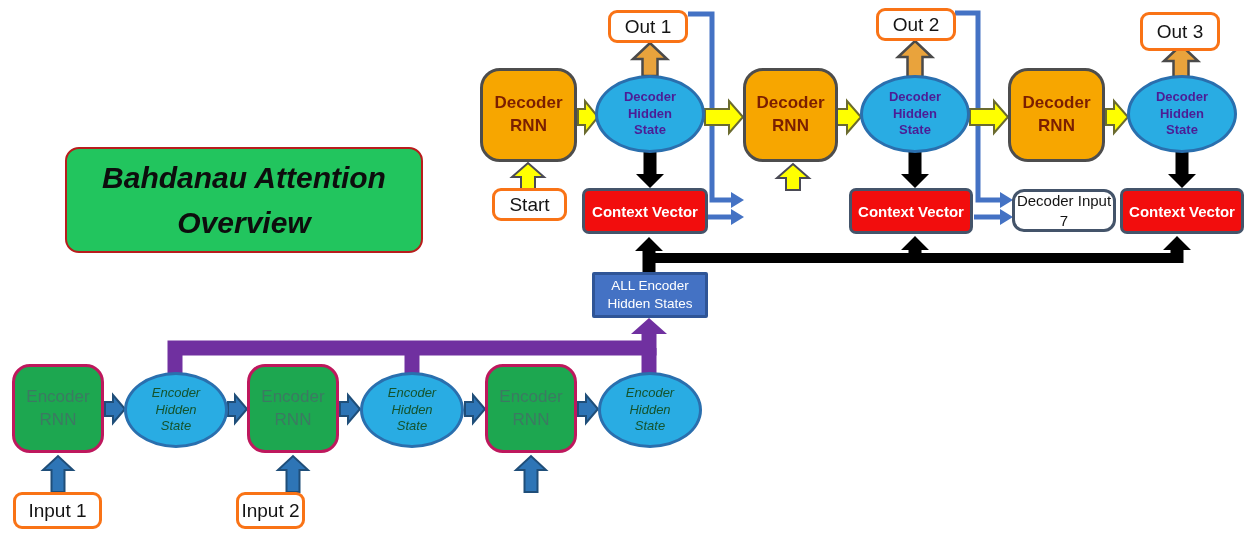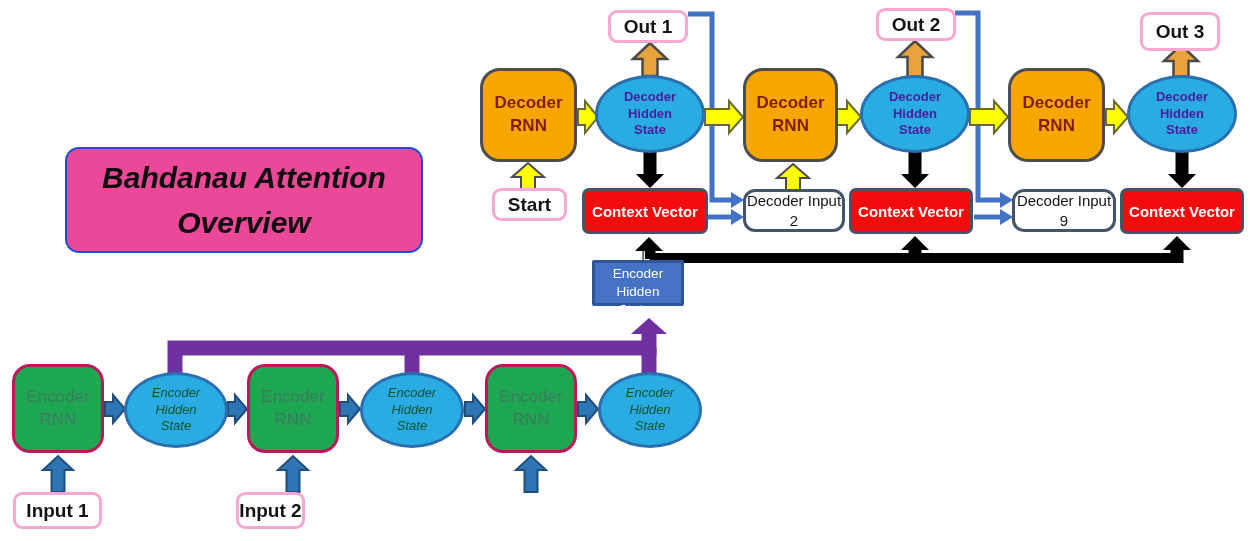--- a/index.html
+++ b/index.html
@@ -1,25 +1,25 @@
 <!DOCTYPE html>
 <html><head>
 <meta charset="utf-8">
 <style>
   html,body{margin:0;padding:0;background:#fff;}
   .canvas{position:relative;width:1250px;height:541px;background:#fff;overflow:hidden;
           font-family:"Liberation Sans",sans-serif;}
   .layer{position:absolute;left:0;top:0;width:1250px;height:541px;}
   .abs{position:absolute;box-sizing:border-box;display:flex;align-items:center;
        justify-content:center;text-align:center;}
-  .title-box{background:#ec4899;border:2px solid #1d4ed8;border-radius:14px;
+  .title-box{background:#22c55e;border:2px solid #b91c1c;border-radius:14px;
              font-size:30px;font-weight:bold;font-style:italic;color:#0d0d0d;
              line-height:1.5;padding:0 24px;}
-  .white-box{background:#fff;border:3px solid #f9a8d4;border-radius:9px;
-             font-size:19px;color:#141414;font-weight:bold;}
+  .white-box{background:#fff;border:3px solid #f97316;border-radius:9px;
+             font-size:19px;color:#141414;}
   .gold-box{background:#F7A600;border:3px solid #4D4D4D;border-radius:20px;
             font-weight:bold;font-size:17px;color:#7B1F00;line-height:1.35;padding:0 8px;}
   .green-box{background:#1DA750;border:3px solid #be185d;border-radius:18px;
              font-size:17px;color:#3C7A62;line-height:1.35;padding:0 10px;}
   .sky-ellipse{background:#29ACE3;border:3px solid #2A6FAE;border-radius:50%;
                font-size:13px;line-height:1.3;}
   .dec-ell{color:#4c1d95;font-weight:bold;padding:0 17px;}
   .enc-ell{color:#14532d;padding:0 14px;font-style:italic;}
   .red-box{background:#F20D0D;border:3px solid #44546A;border-radius:7px;
            color:#fff;font-weight:bold;font-size:15px;}
@@ -106,24 +106,23 @@
   <div class="abs white-box" style="left:608px;top:10px;width:80px;height:33px;">Out 1</div>
   <div class="abs white-box" style="left:876px;top:8px;width:80px;height:33px;">Out 2</div>
   <div class="abs white-box" style="left:1140px;top:12px;width:80px;height:39px;">Out 3</div>
 
   <div class="abs white-box" style="left:492px;top:188px;width:75px;height:33px;">Start</div>
 
   <div class="abs red-box" style="left:582px;top:188px;width:126px;height:46px;">Context Vector</div>
   <div class="abs red-box" style="left:849px;top:188px;width:124px;height:46px;">Context Vector</div>
   <div class="abs red-box" style="left:1120px;top:188px;width:124px;height:46px;">Context Vector</div>
 
-  <div class="abs di-box" style="left:743px;top:189px;width:102px;height:43px;">Decoder Input 2</div>
-  <div class="abs di-box" style="left:1012px;top:189px;width:104px;height:43px;">Decoder Input 9</div>
+  <div class="abs di-box" style="left:1012px;top:189px;width:104px;height:43px;">Decoder Input 7</div>
 
-  <div class="abs royal-box" style="left:592px;top:260px;width:92px;height:46px;">ALL Encoder Hidden States</div>
+  <div class="abs royal-box" style="left:592px;top:272px;width:116px;height:46px;">ALL Encoder Hidden States</div>
 
   <div class="abs green-box" style="left:12px;top:364px;width:92px;height:89px;">Encoder RNN</div>
   <div class="abs sky-ellipse enc-ell" style="left:124px;top:372px;width:104px;height:76px;">Encoder Hidden State</div>
   <div class="abs green-box" style="left:247px;top:364px;width:92px;height:89px;">Encoder RNN</div>
   <div class="abs sky-ellipse enc-ell" style="left:360px;top:372px;width:104px;height:76px;">Encoder Hidden State</div>
   <div class="abs green-box" style="left:485px;top:364px;width:92px;height:89px;">Encoder RNN</div>
   <div class="abs sky-ellipse enc-ell" style="left:598px;top:372px;width:104px;height:76px;">Encoder Hidden State</div>
 
   <div class="abs white-box" style="left:13px;top:492px;width:89px;height:37px;">Input 1</div>
   <div class="abs white-box" style="left:236px;top:492px;width:69px;height:37px;">Input 2</div>

